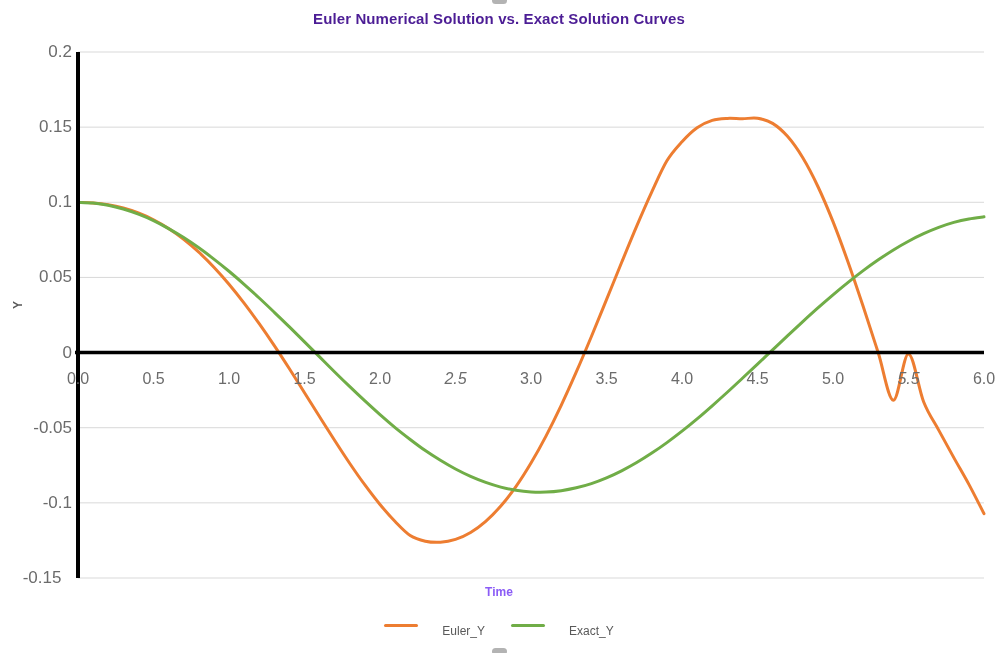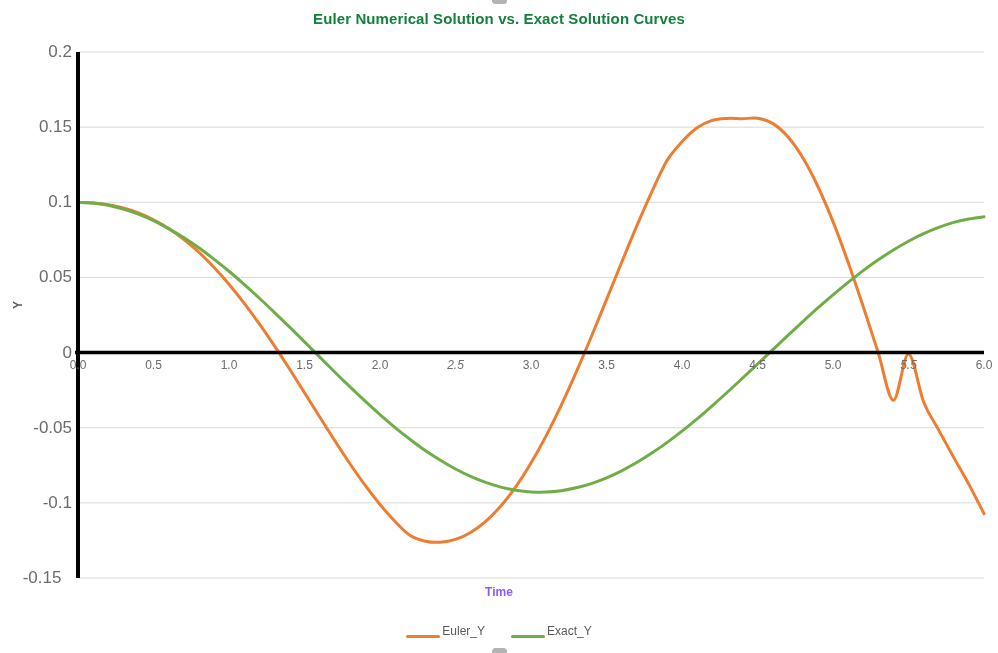--- a/index.html
+++ b/index.html
@@ -31,21 +31,21 @@
   .handle.bottom { bottom: -2px; }
 
   #chart-title {
     position: absolute;
     top: 10px;
     left: 0;
     width: 998px;
     text-align: center;
     font-size: 15px;
     font-weight: bold;
-    color: #15803d;
+    color: #4c1d95;
     letter-spacing: 0.1px;
   }
 
   #plot-wrap {
     position: absolute;
     left: 0;
     top: 0;
     width: 998px;
     height: 653px;
   }
@@ -54,22 +54,22 @@
     position: absolute;
     right: 0;
     width: 60px;
     text-align: right;
     font-size: 17px;
     color: #6b6b6b;
     transform: translateY(-50%);
   }
   .xtick {
     position: absolute;
-    top: 0;
-    font-size: 12px;
+    top: 12px;
+    font-size: 16px;
     color: #6b6b6b;
     transform: translateX(-50%);
     white-space: nowrap;
   }
   #ytick-layer {
     position: absolute;
     left: 0;
     top: 0;
     width: 72px;
     height: 653px;
@@ -108,22 +108,22 @@
     left: 0;
     top: 624px;
     width: 998px;
     display: flex;
     justify-content: center;
     align-items: center;
     gap: 26px;
   }
   .legend-item {
     display: flex;
-    align-items: flex-end;
-    gap: 2px;
+    align-items: flex-start;
+    gap: 24px;
   }
   .legend-swatch {
     display: block;
     width: 34px;
     height: 3px;
     border-radius: 2px;
   }
   .legend-label {
     font-size: 12px;
     color: #595959;

